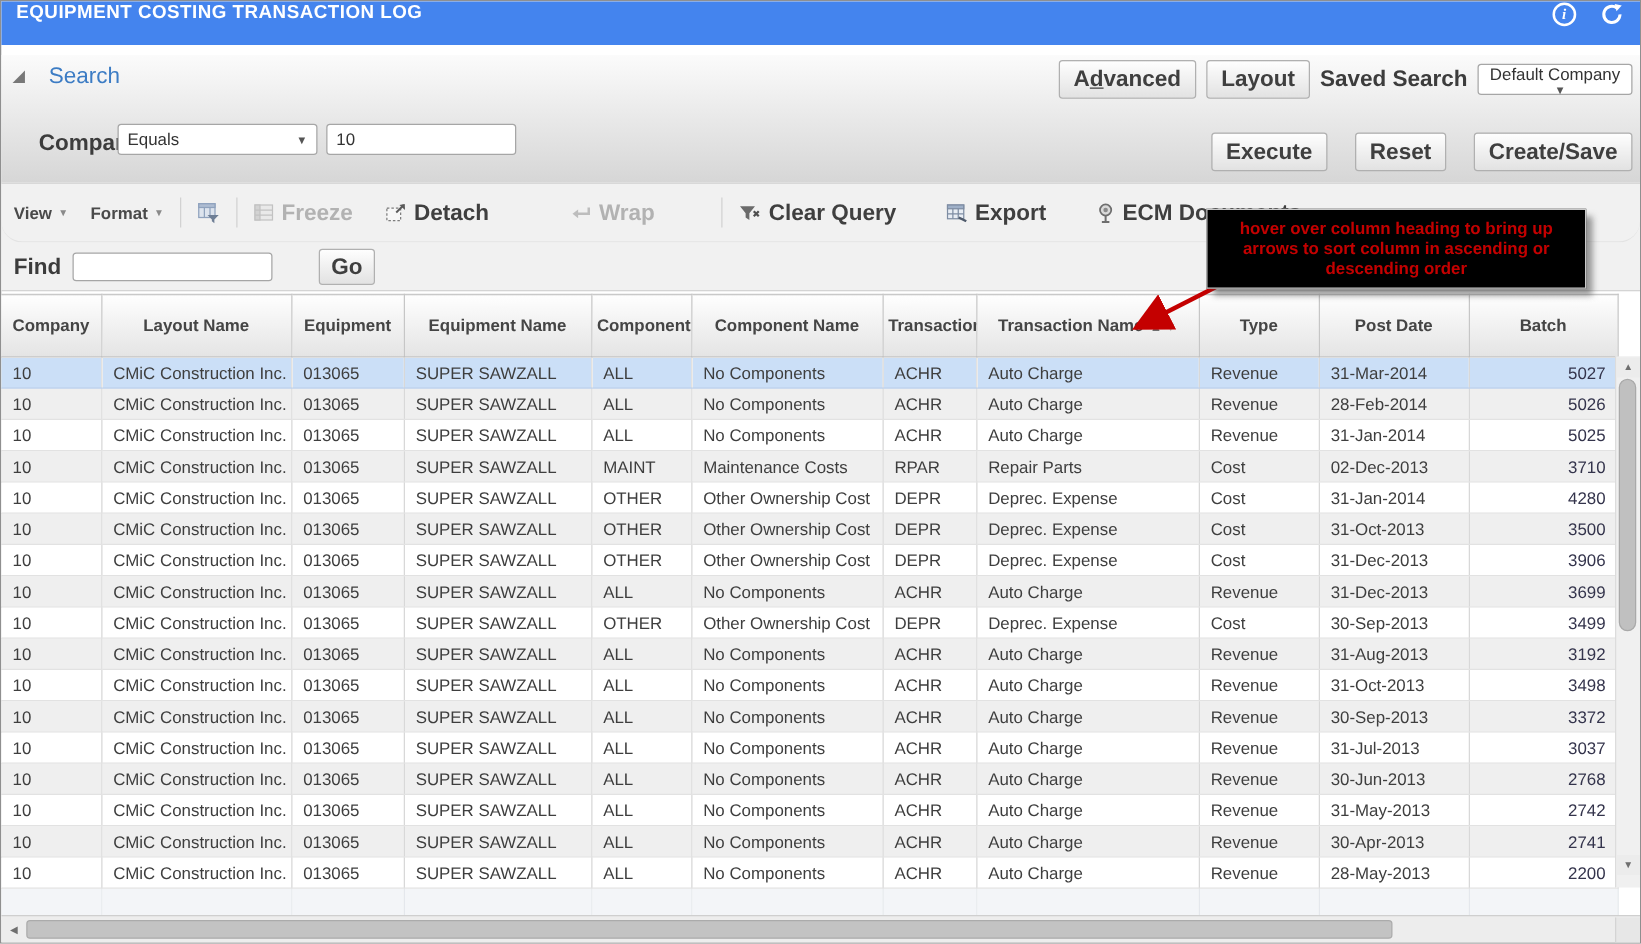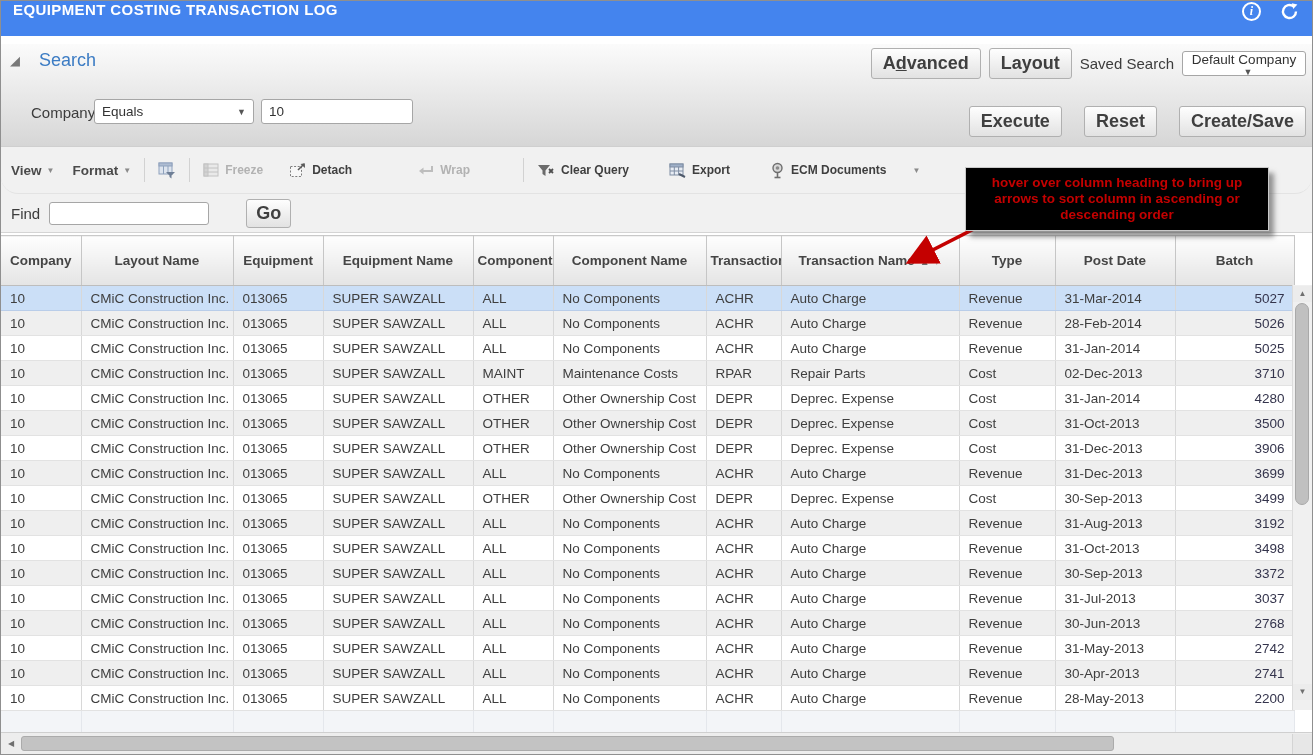--- a/index.html
+++ b/index.html
@@ -19,41 +19,41 @@
   
   #search-panel { position:absolute; top:43px; left:0; width:100%; height:102px;
                   background:linear-gradient(#fbfbfb, #d6d6d6); }
   .disclosure { position:absolute; left:9px; top:9px; font-size:13px; color:#787878; cursor:pointer; }
   .search-title { position:absolute; left:38px; top:6px; font-size:18px; color:#3c7cc4; }
   .sp-right { position:absolute; right:6px; top:4px; display:flex; align-items:center; gap:8px; }
   .btn { background:linear-gradient(#fefefe, #e2e2e2); border:1px solid #b0b0b0; border-radius:3px;
          padding:4px 11px; font-size:18px; font-weight:bold; color:#3f3f3f; cursor:pointer;
          font-family:"Liberation Sans", sans-serif; }
   .btn .key { text-decoration:underline; }
-  .lbl { font-size:15px; font-weight:normal; color:#3c3c3c; }
+  .lbl { font-size:18px; font-weight:bold; color:#3c3c3c; }
   .select { background:#fff; border:1px solid #a6a6a6; border-radius:3px; height:25px;
             display:flex; align-items:center; justify-content:space-between; padding:0 7px;
             font-size:13.5px; color:#333; cursor:pointer; }
   .select .caret { font-size:9px; color:#555; margin-left:8px; }
   .company-lbl { position:absolute; left:30px; top:60px; }
   .op-select { position:absolute; left:93px; top:55px; width:160px; }
   .val-input { position:absolute; left:260px; top:55px; width:152px; height:25px;
                border:1px solid #a6a6a6; border-radius:3px; padding:0 7px; font-size:13.5px;
                color:#333; font-family:"Liberation Sans", sans-serif; }
   .sp-actions { position:absolute; right:6px; bottom:9px; display:flex; gap:22px; }
   .ss-select { width:124px;flex-direction:column; }
 
   
   #toolbar { position:absolute; top:145px; left:0; width:100%; height:87px; background:#f1f1f1;
              border-top:1px solid #cfcfcf; border-bottom:1px solid #d4d4d4; }
   .tb-row1 { height:47px; display:flex; align-items:center; padding:0 10px; border-bottom:1px solid #e3e3e3;border-radius:17px; }
   .menu-item { display:flex; align-items:center; gap:5px; font-size:13.5px; font-weight:bold;
                color:#4a4a4a; cursor:pointer; white-space:nowrap; }
   .menu-item .mcaret { font-size:8px; color:#8a8a8a; }
-  .tool-item { display:flex; align-items:center; gap:6px; font-size:12px; font-weight:bold;
+  .tool-item { display:flex; align-items:center; gap:6px; font-size:18px; font-weight:bold;
                color:#3f3f3f; cursor:pointer; white-space:nowrap; }
   .tool-item.disabled { color:#b2b2b2; cursor:default; }
   .tsep { width:1px; height:24px; background:#d2d2d2; margin:0 13px; } .sp18 { width:18px; } .sp26 { width:26px; } .sp40 { width:40px; }
   .ticon { display:block; }
   .tb-row2 { height:38px; display:flex; align-items:center; padding:0 10px; }
   .find-input { width:160px; height:23px; border:1px solid #a6a6a6; border-radius:3px;
                 margin:0 9px; padding:0 6px; font-size:13.5px; font-family:"Liberation Sans", sans-serif; }
   .go-btn { padding:3px 9px;margin-left:28px; }
 
   

